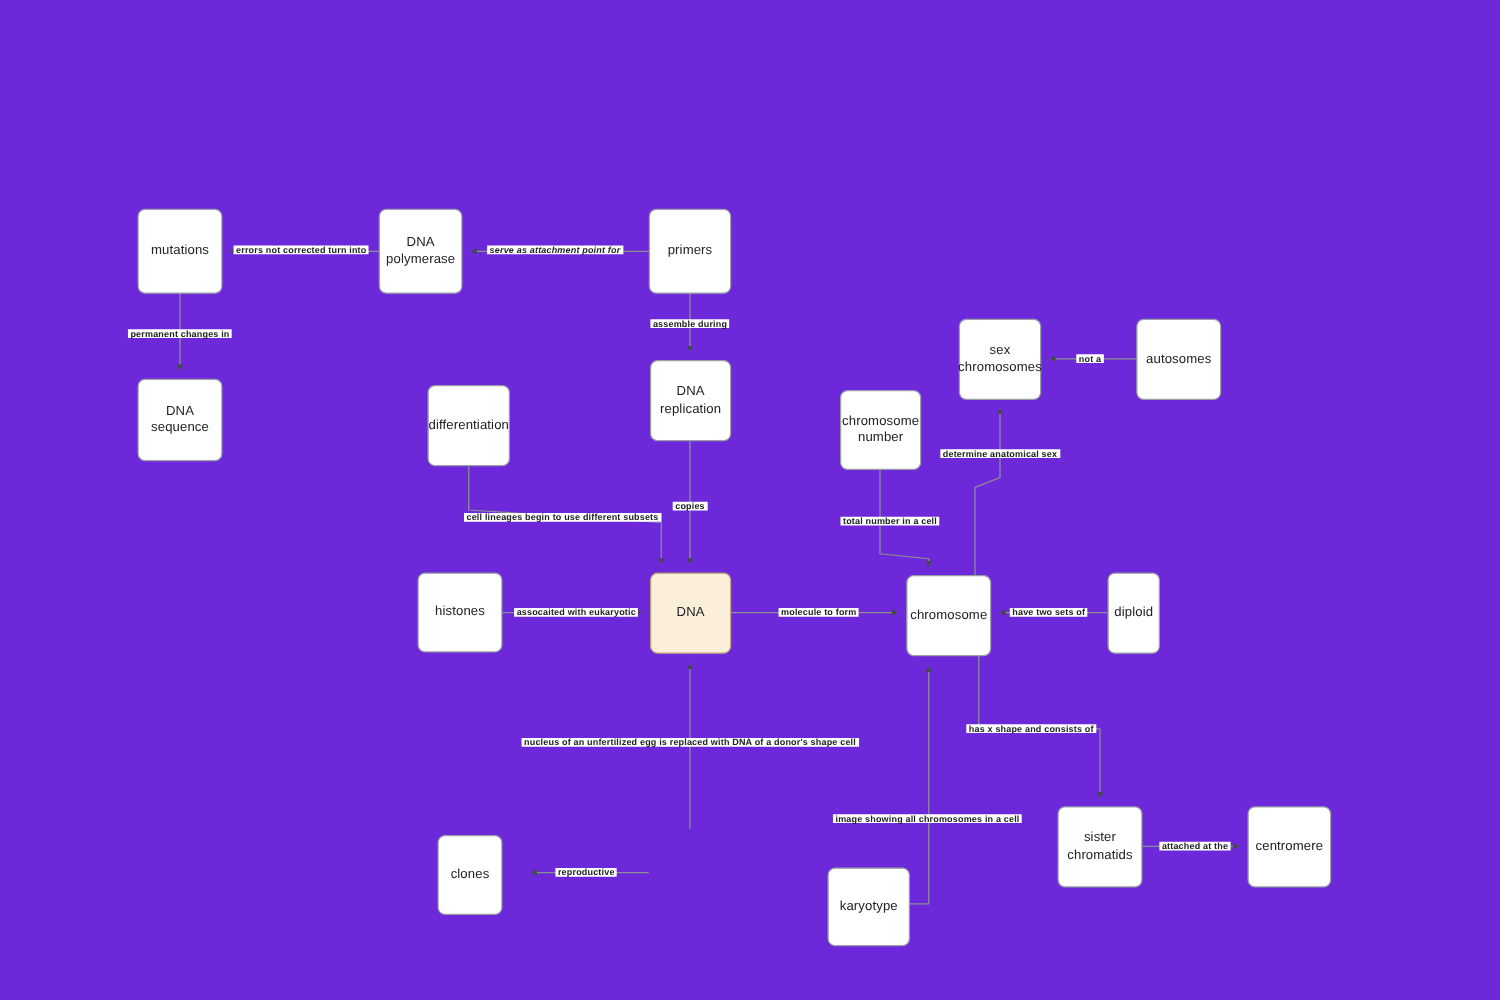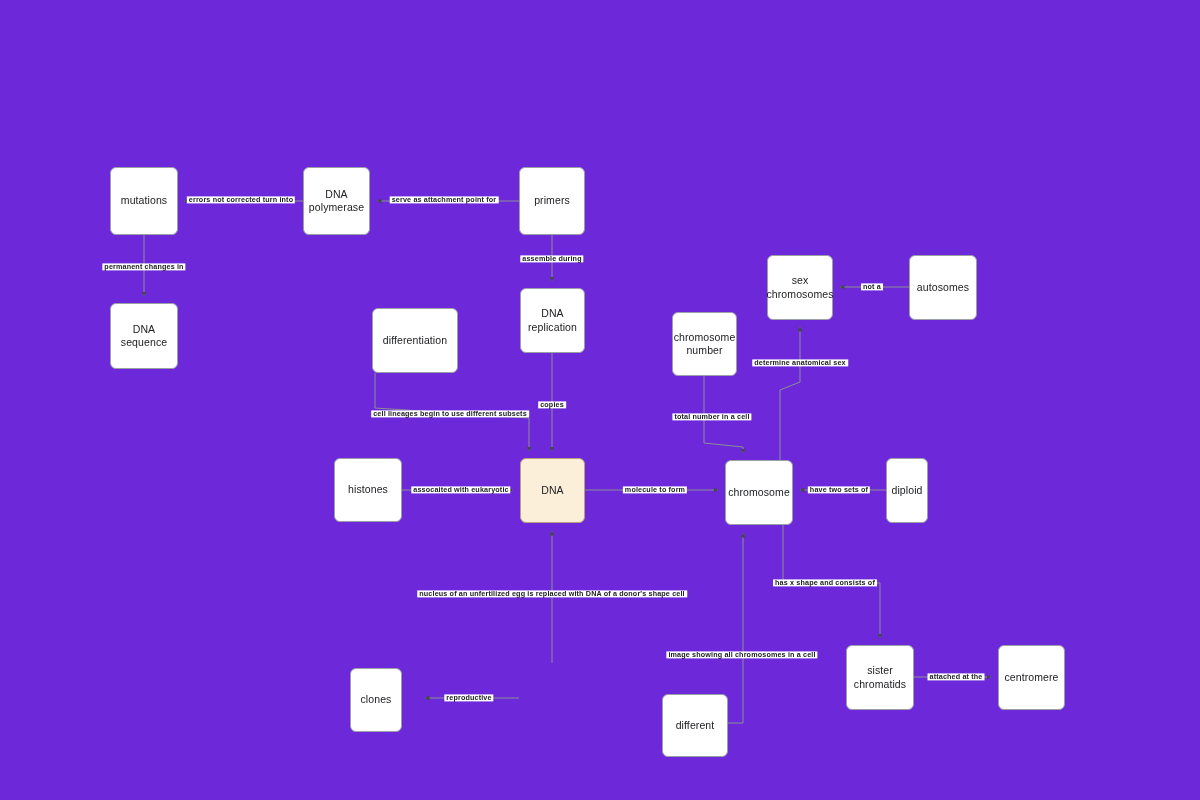--- a/index.html
+++ b/index.html
@@ -130,21 +130,21 @@
     <span class="node-label">sex
 chromosomes</span>
   </div>
   <div class="node" style="left:909px;top:255px;width:68px;height:65px;">
     <span class="node-label">autosomes</span>
   </div>
   <div class="node" style="left:520px;top:288px;width:65px;height:65px;">
     <span class="node-label">DNA
 replication</span>
   </div>
-  <div class="node" style="left:342px;top:308px;width:86px;height:65px;margin-left:30px;">
+  <div class="node" style="left:342px;top:308px;width:66px;height:65px;">
     <span class="node-label">differentiation</span>
   </div>
   <div class="node" style="left:672px;top:312px;width:65px;height:64px;">
     <span class="node-label">chromosome
 number</span>
   </div>
   <div class="node" style="left:334px;top:458px;width:68px;height:64px;">
     <span class="node-label">histones</span>
   </div>
   <div class="node highlight" style="left:520px;top:458px;width:65px;height:65px;">
@@ -160,25 +160,25 @@
     <span class="node-label">sister
 chromatids</span>
   </div>
   <div class="node" style="left:998px;top:645px;width:67px;height:65px;">
     <span class="node-label">centromere</span>
   </div>
   <div class="node" style="left:350px;top:668px;width:52px;height:64px;">
     <span class="node-label">clones</span>
   </div>
   <div class="node" style="left:662px;top:694px;width:66px;height:63px;">
-    <span class="node-label">different</span>
+    <span class="node-label">karyotype</span>
   </div>
 
   <div class="edge-label" style="left:241px;top:200px;">errors not corrected turn into</div>
-  <div class="edge-label" style="left:444px;top:200px;">serve as attachment point for</div>
+  <div class="edge-label" style="left:444px;top:200px;font-style:italic;">serve as attachment point for</div>
   <div class="edge-label" style="left:144px;top:267px;">permanent changes in</div>
   <div class="edge-label" style="left:552px;top:259px;">assemble during</div>
   <div class="edge-label" style="left:872px;top:287px;">not a</div>
   <div class="edge-label" style="left:800px;top:363px;">determine anatomical sex</div>
   <div class="edge-label" style="left:552px;top:405px;">copies</div>
   <div class="edge-label" style="left:450px;top:414px;">cell lineages begin to use different subsets</div>
   <div class="edge-label" style="left:712px;top:417px;">total number in a cell</div>
   <div class="edge-label" style="left:461px;top:490px;">assocaited with eukaryotic</div>
   <div class="edge-label" style="left:655px;top:490px;">molecule to form</div>
   <div class="edge-label" style="left:839px;top:490px;">have two sets of</div>

